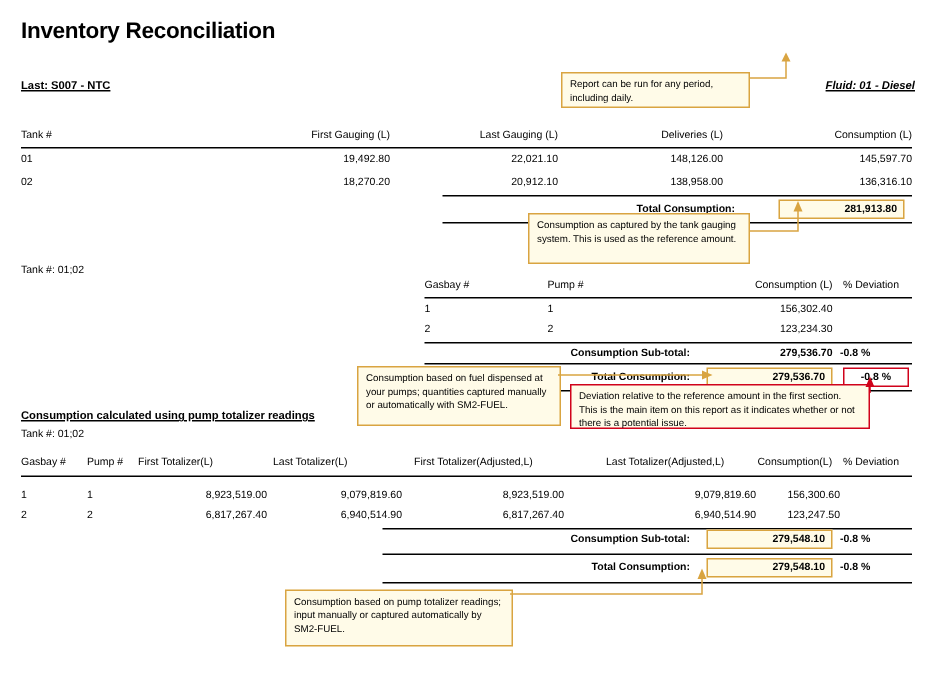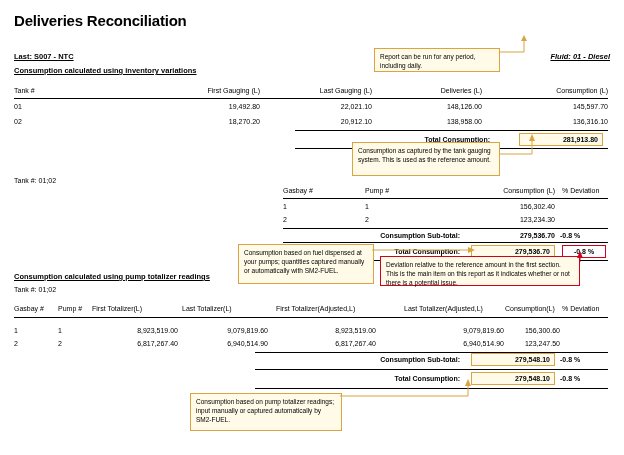--- a/index.html
+++ b/index.html
@@ -114,27 +114,26 @@
     font-size: 7px;
     font-weight: bold;
     text-align: right;
   }
 </style>
 </head>
 <body>
 
 <div class="page">
 
-  <div class="title">Deliveries Reconciliation</div>
+  <div class="title">Inventory Reconciliation</div>
 
 
   <div class="site-label">Last: S007 - NTC</div>
   <div class="fluid-label">Fluid: 01 - Diesel</div>
 
-  <div class="section-head" style="left:14px; top:66px;">Consumption calculated using inventory variations</div>
 
   <div class="col" style="left:14px; top:87px; width:70px;">Tank #</div>
   <div class="col r" style="left:160px; top:87px; width:100px;">First Gauging (L)</div>
   <div class="col r" style="left:272px; top:87px; width:100px;">Last Gauging (L)</div>
   <div class="col r" style="left:382px; top:87px; width:100px;">Deliveries (L)</div>
   <div class="col r" style="left:500px; top:87px; width:108px;">Consumption (L)</div>
 
   <div class="hline" style="left:14px; top:98px; width:594px;"></div>
 
   <div class="col" style="left:14px; top:103px; width:70px;">01</div>

